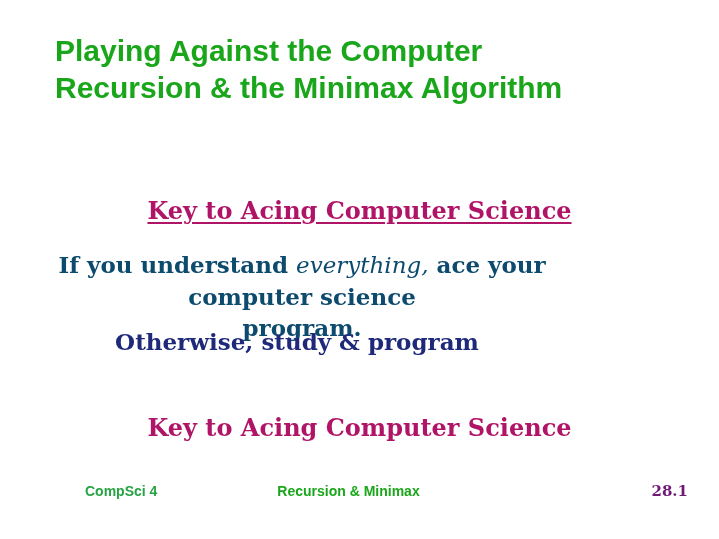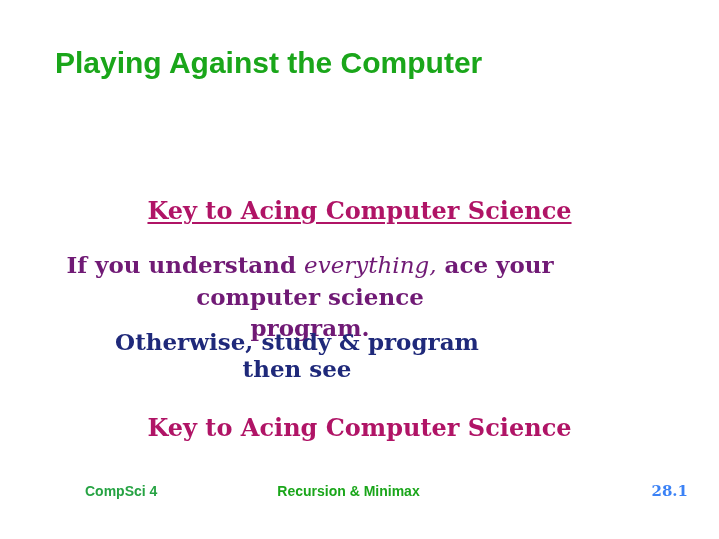--- a/index.html
+++ b/index.html
@@ -11,21 +11,21 @@
     position: relative;
     width: 719px;
     height: 539px;
     background: #ffffff;
     overflow: hidden;
     font-family: "DejaVu Serif", serif;
   }
   .title {
     position: absolute;
     left: 55px;
-    top: 44px;
+    top: 32px;
     width: 620px;
     font-family: "Liberation Sans", sans-serif;
     font-weight: bold;
     font-size: 30px;
     line-height: 37px;
     color: #1aa61a;
     letter-spacing: 0px;
     text-align: left;
   }
   .heading {
@@ -47,22 +47,21 @@
   .para1 {
     position: absolute;
     left: 0;
     top: 249px;
     width: 604px;
     text-align: center;
     font-family: "DejaVu Serif", serif;
     font-weight: bold;
     font-size: 23px;
     line-height: 31px;
-    color: #701a75;
-    margin-left: 8px;
+    color: #0c4a6e;
   }
   .para1 .em {
     font-style: italic;
     font-weight: normal;
   }
   .para2 {
     position: absolute;
     left: 0;
     top: 328px;
     width: 594px;
@@ -104,44 +103,44 @@
     font-size: 14px;
     color: #1aa61a;
   }
   .footer-right {
     position: absolute;
     right: 31px;
     top: 482px;
     font-family: "DejaVu Serif", serif;
     font-weight: bold;
     font-size: 15px;
-    color: #3b82f6;
+    color: #701a75;
   }
 </style>
 </head>
 <body>
 
 <div class="slide">
 
   <div class="title">
     <div>Playing Against the Computer</div>
+    <div>Recursion &amp; the Minimax Algorithm</div>
   </div>
 
   <div class="heading">
     <span class="underlined">Key to Acing Computer Science</span>
   </div>
 
   <div class="para1">
     <div><span>If you understand </span><span class="em">everything,</span><span> ace your computer science</span></div>
     <div>program.</div>
   </div>
 
   <div class="para2">
     <div>Otherwise, study &amp; program</div>
-    <div>then see</div>
   </div>
 
   <div class="closing">Key to Acing Computer Science</div>
 
   <div class="footer-left">CompSci 4</div>
   <div class="footer-center">Recursion &amp; Minimax</div>
   <div class="footer-right">28.1</div>
 
 </div>
 

